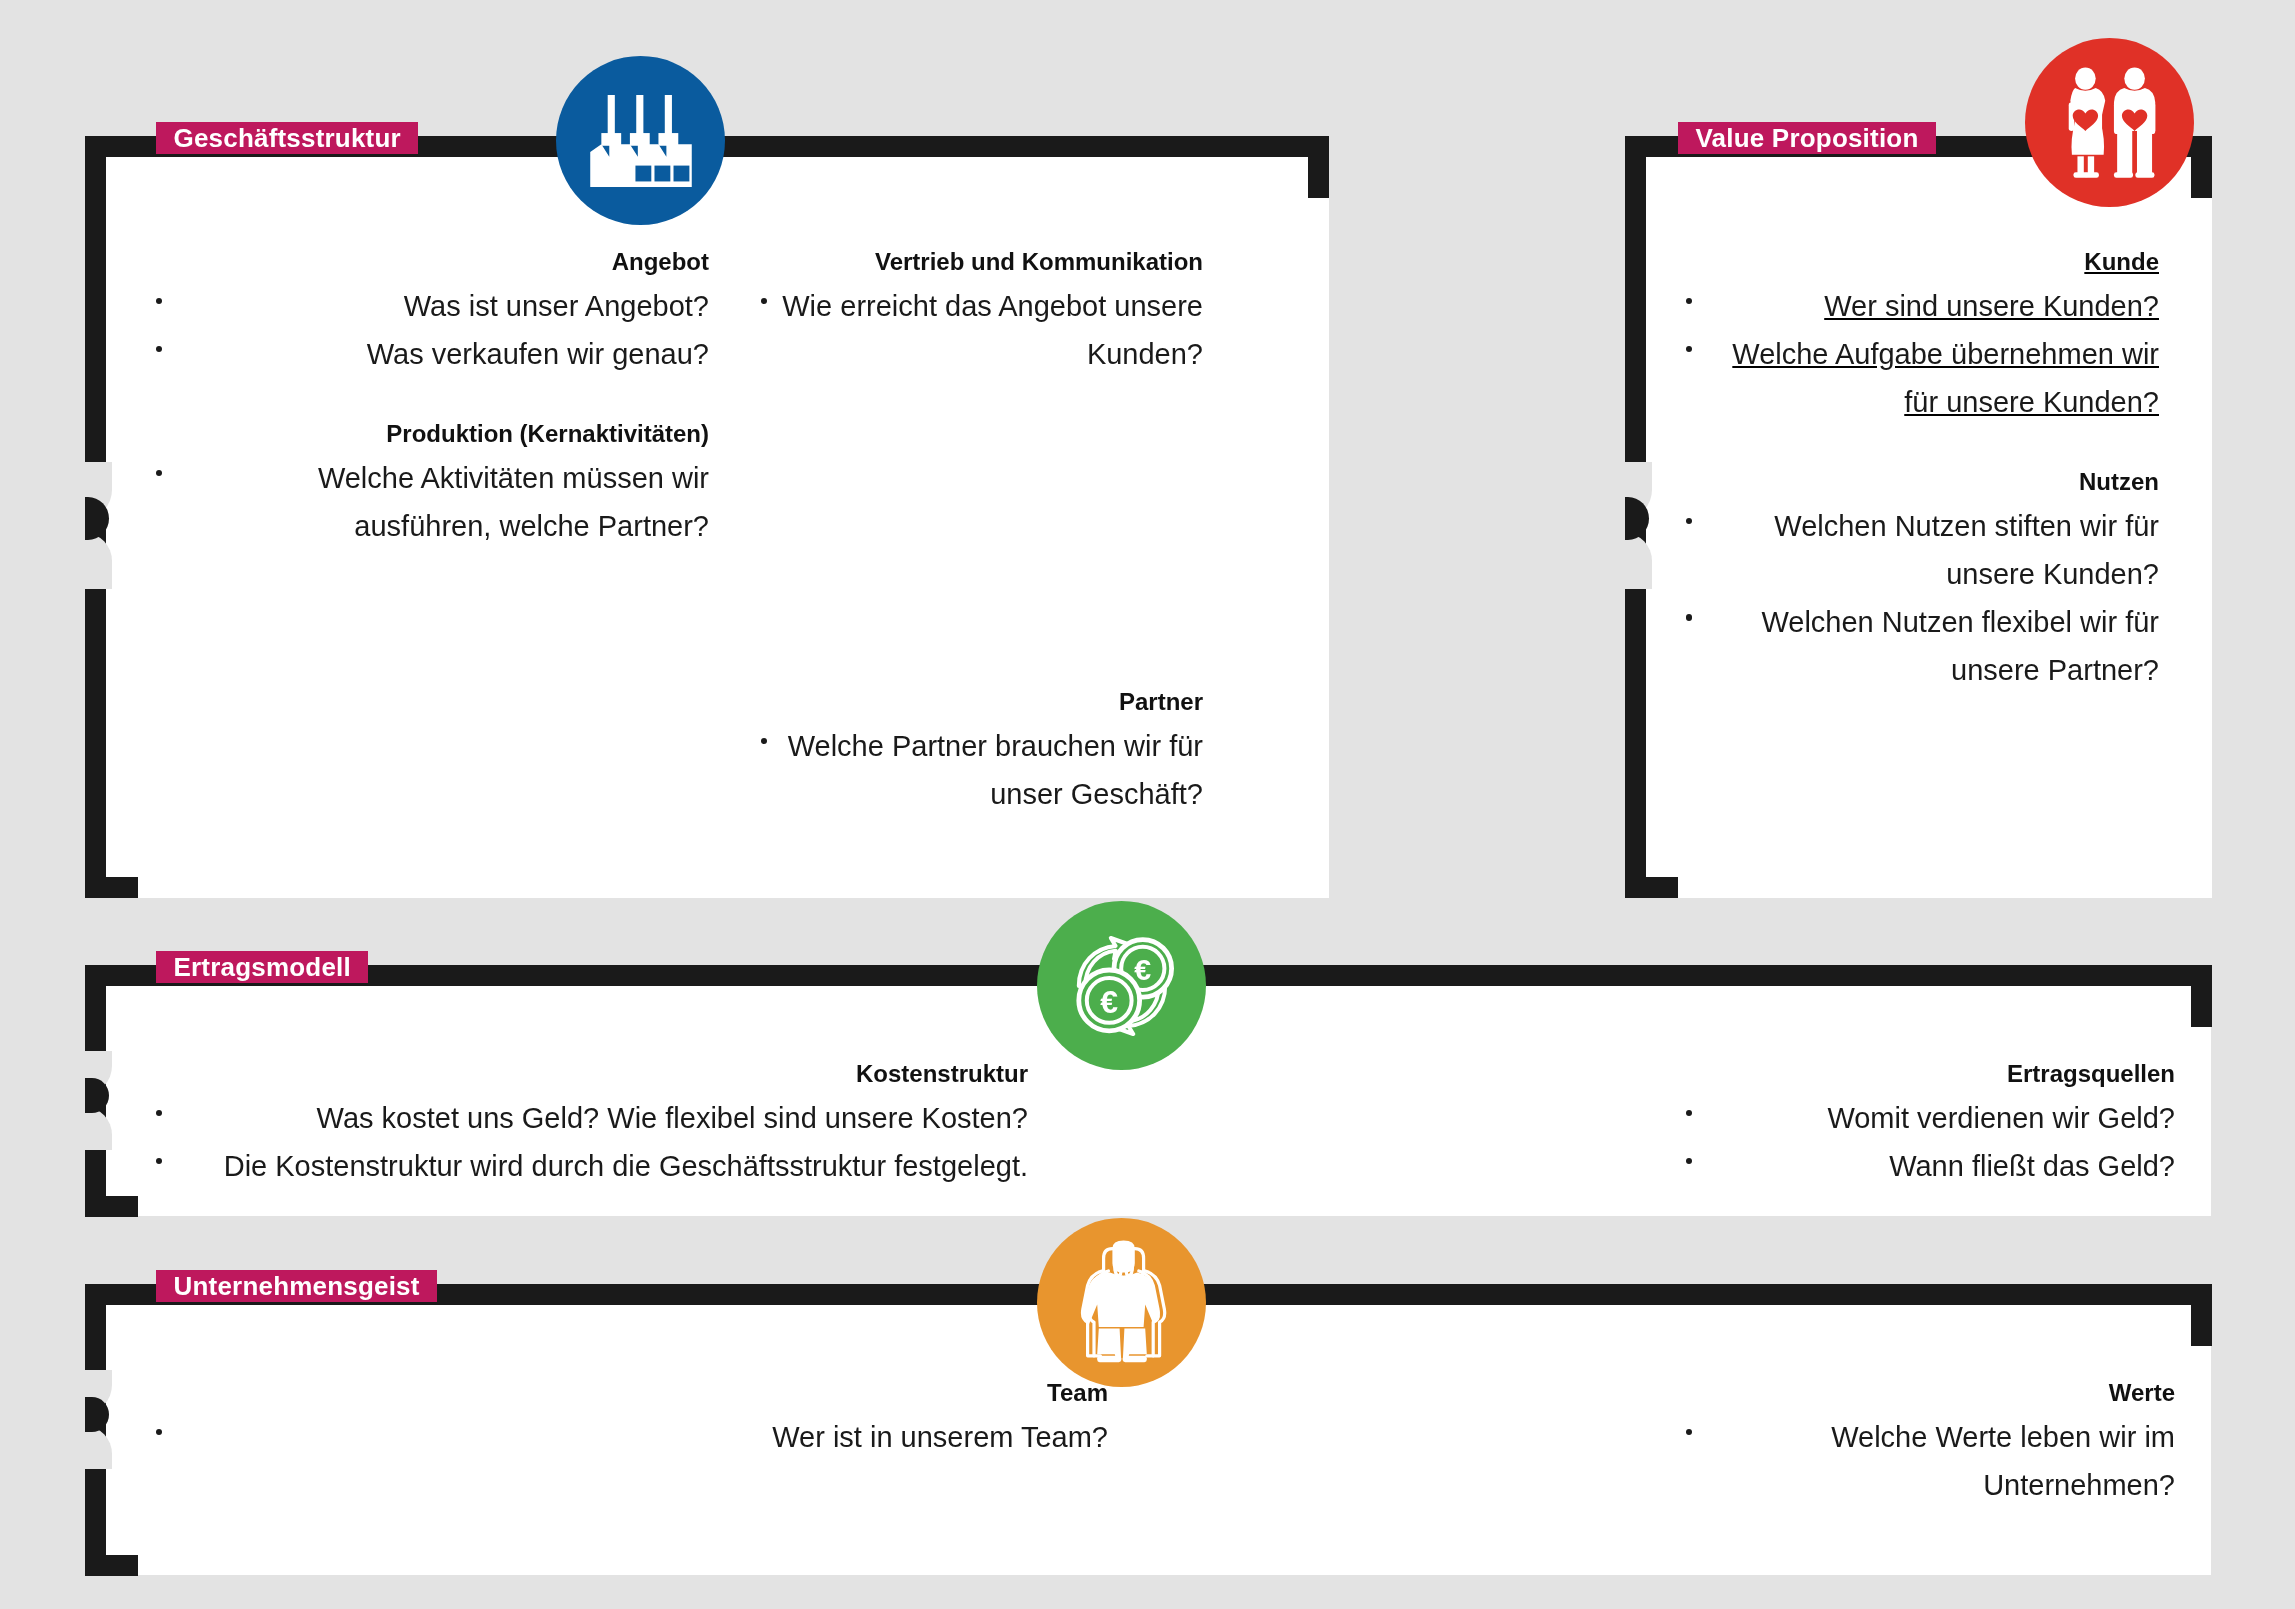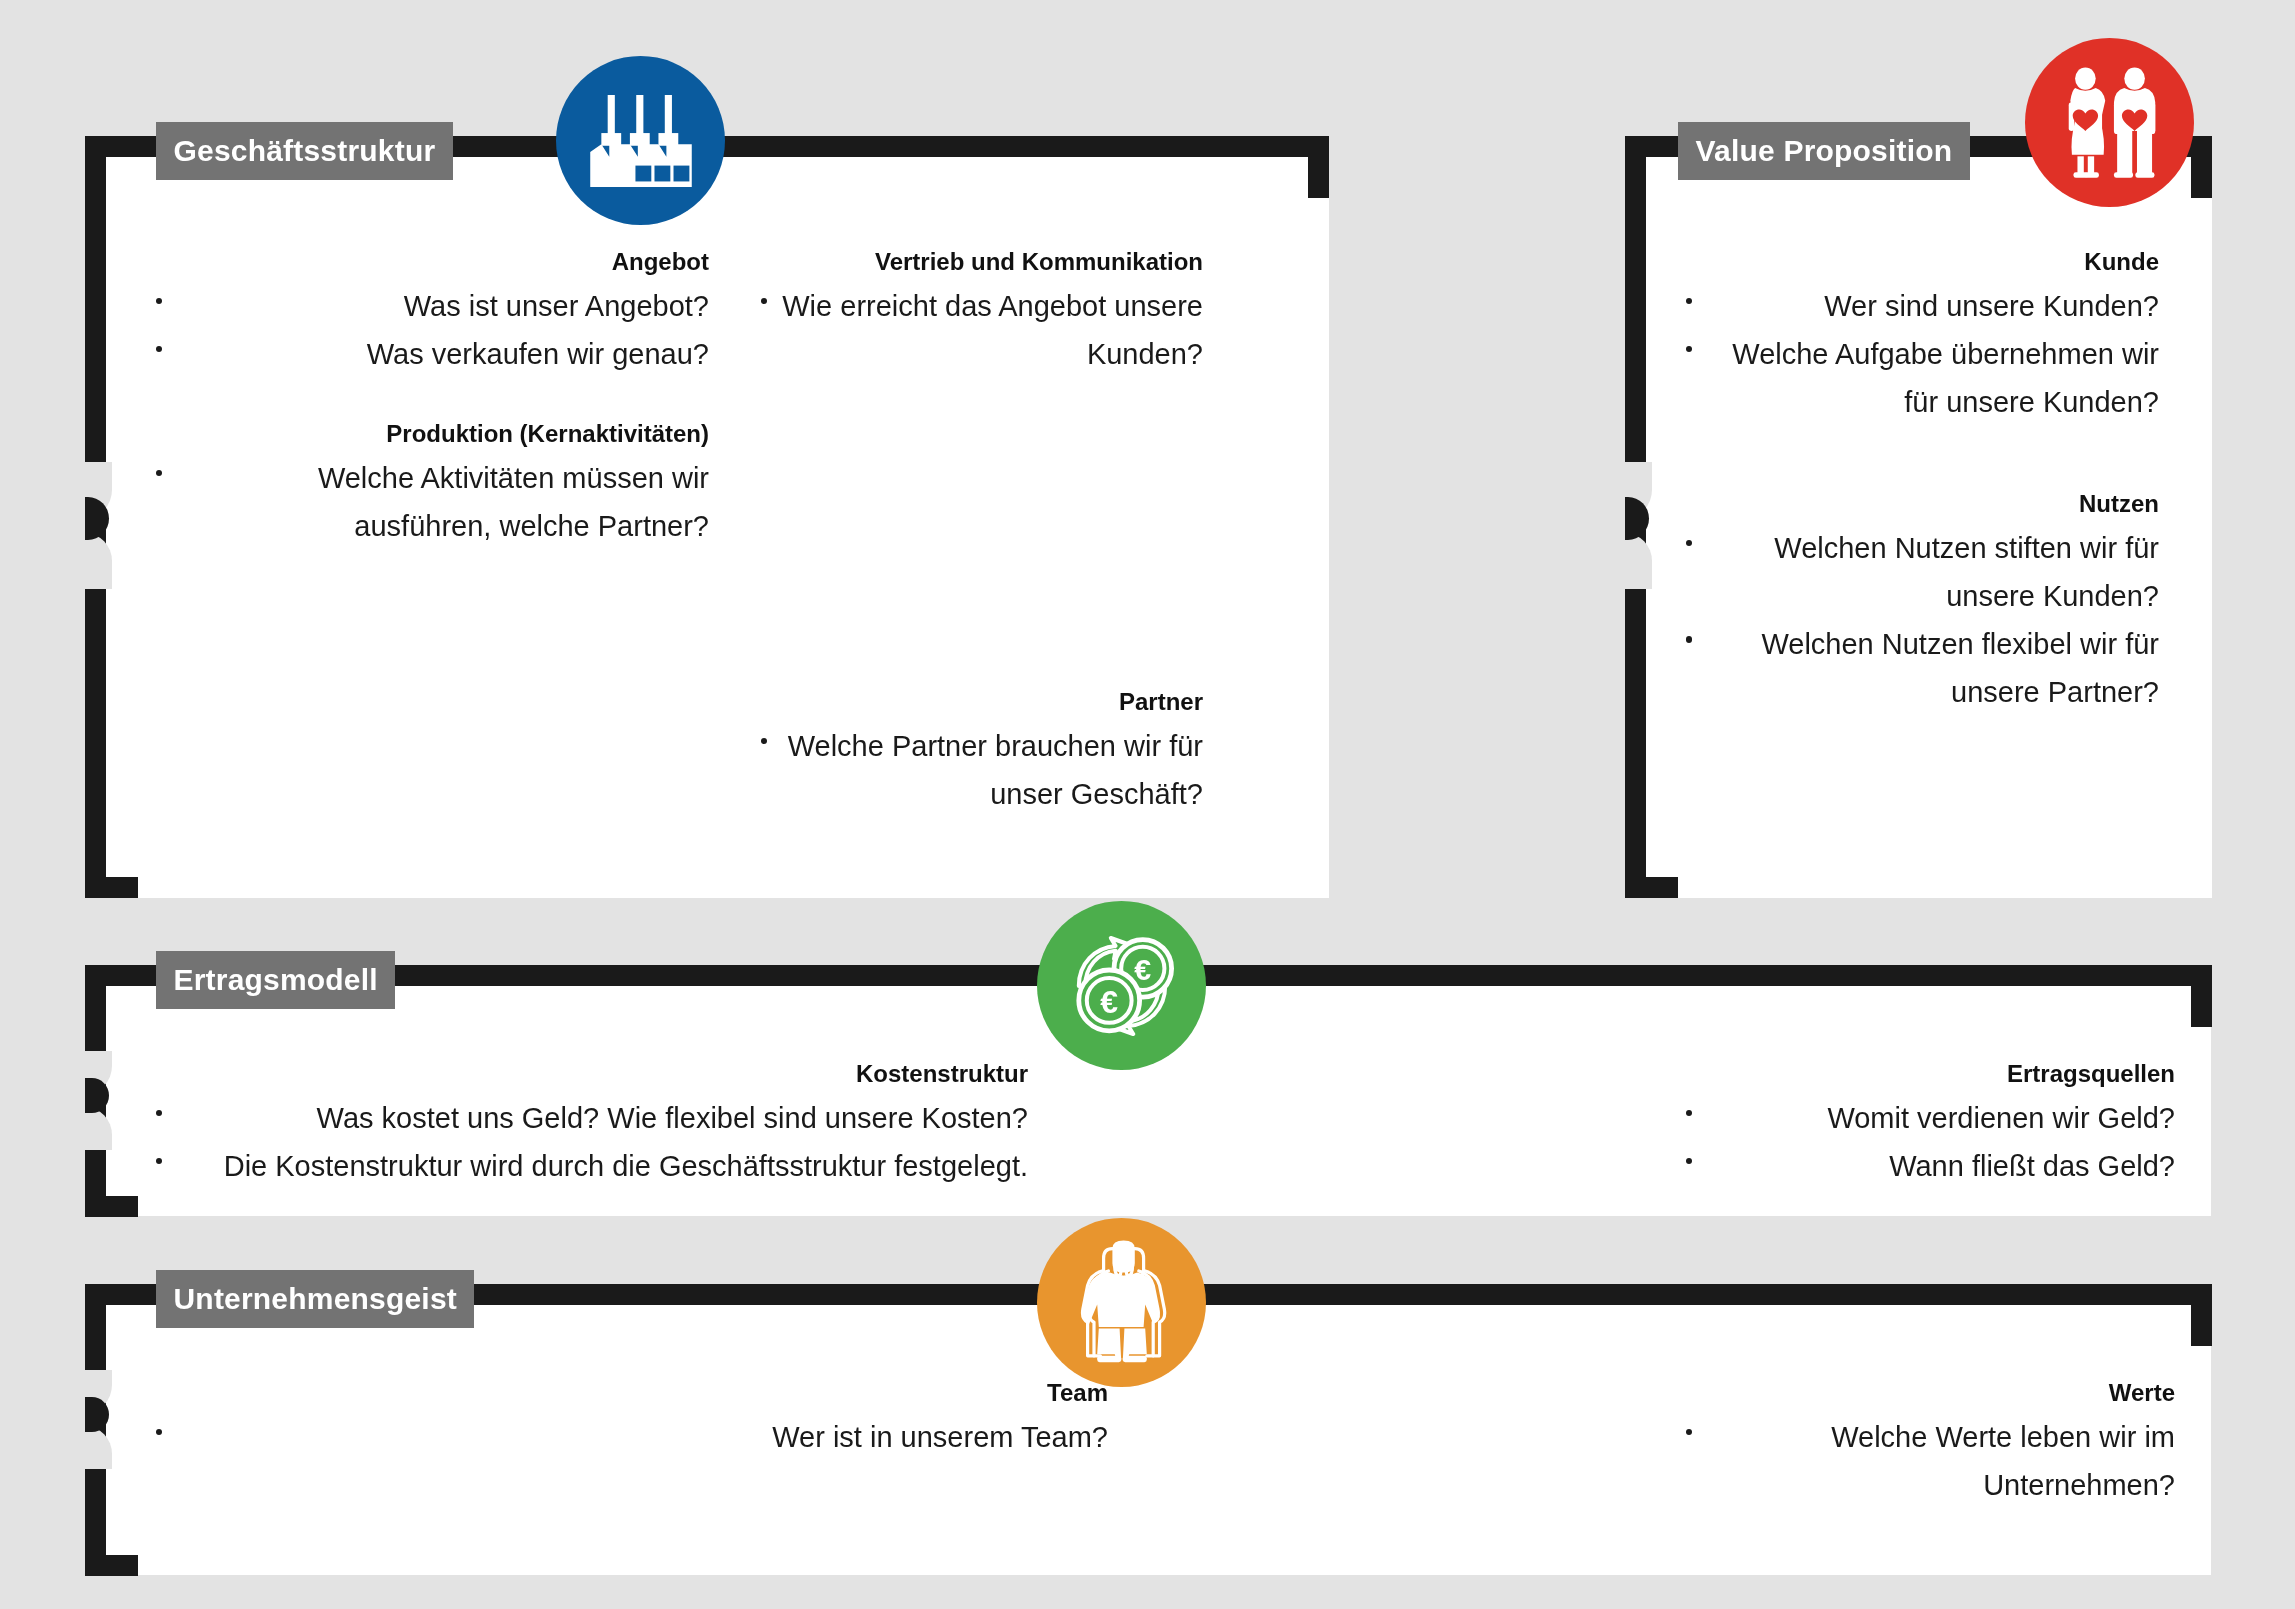--- a/index.html
+++ b/index.html
@@ -59,30 +59,30 @@
   
   .foot{
     position:absolute;
     background:#1a1a1a;
     height:21px;
   }
 
   
   .tag{
     position:absolute;
-    background:#737373;
+    background:#be185d;
     color:#ffffff;
     font-weight:bold;
-    font-size:30px;
+    font-size:26px;
     letter-spacing:0.2px;
     display:flex;
     align-items:center;
     justify-content:center;
     padding:0 17.5px;
-    height:58px;
+    height:32px;
     white-space:nowrap;
     z-index:6;
   }
 
   
   .col{position:absolute;text-align:right;}
   .blk{margin-bottom:0;}
   .blk h3{
     margin:0 0 4.8px 0;
     font-size:24px;
@@ -198,21 +198,21 @@
     <div class="stem" style="left:1625px;top:136px;height:762px;"></div>
     <div class="brace-notch top" style="left:1625px;top:462px;"></div>
     <div class="brace-notch bot" style="left:1625px;top:533px;"></div>
     <div class="brace-bump" style="left:1625px;top:497px;"></div>
     <div class="corner-stub" style="left:2191px;top:136px;height:62px;"></div>
     <div class="foot" style="left:1625px;top:877px;width:53px;"></div>
 
     <div class="tag" style="left:1678px;top:122px;">Value Proposition</div>
 
     <div class="col" style="left:1681px;top:247px;width:478px;">
-      <div class="blk" style="margin-bottom:63px;">
+      <div class="blk" style="margin-bottom:41px;text-decoration:underline;">
         <h3>Kunde</h3>
         <ul>
           <li>Wer sind unsere Kunden?</li>
           <li>Welche Aufgabe übernehmen wir für unsere Kunden?</li>
         </ul>
       </div>
       <div class="blk">
         <h3>Nutzen</h3>
         <ul>
           <li>Welchen Nutzen stiften wir für unsere Kunden?</li>

